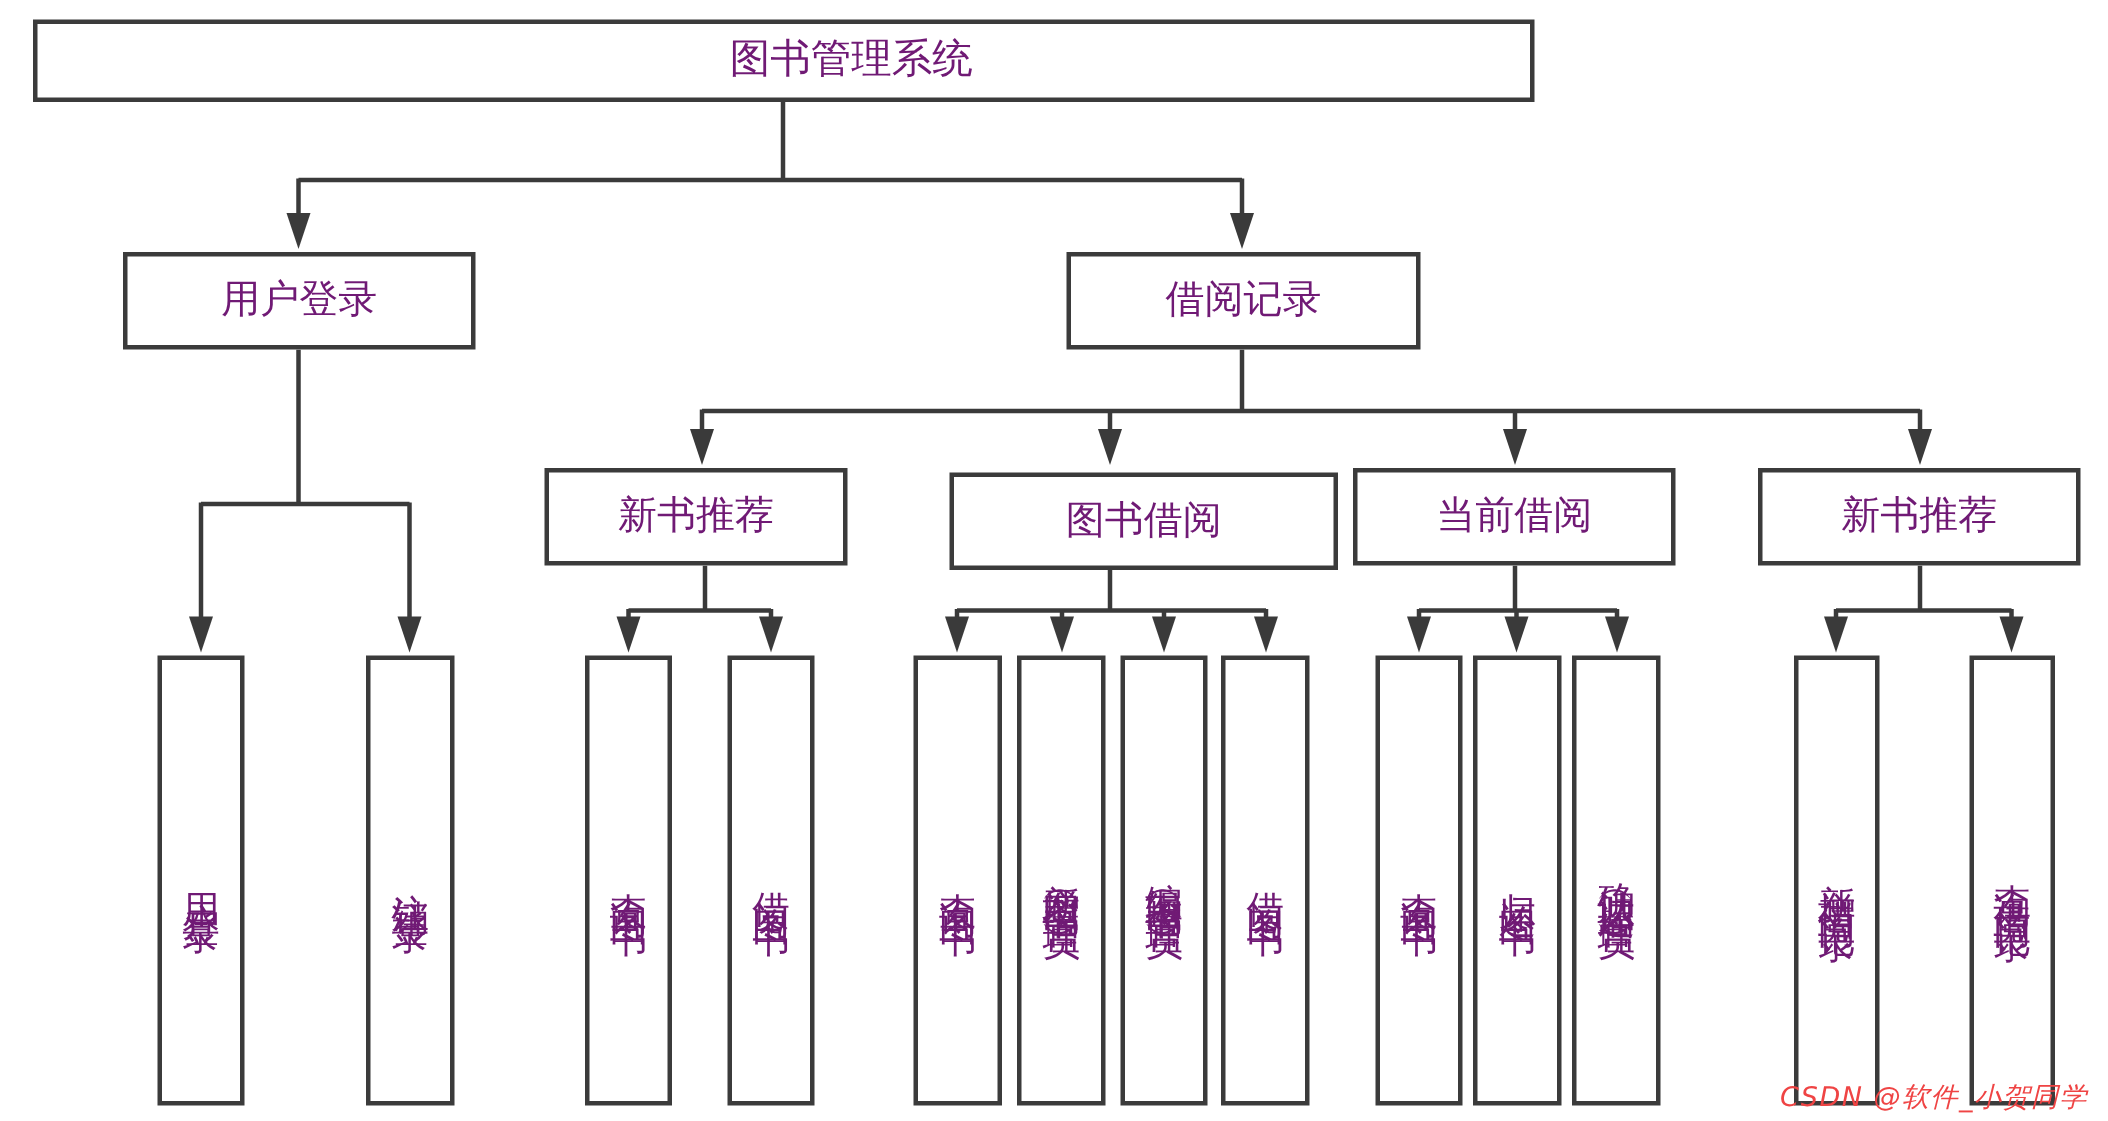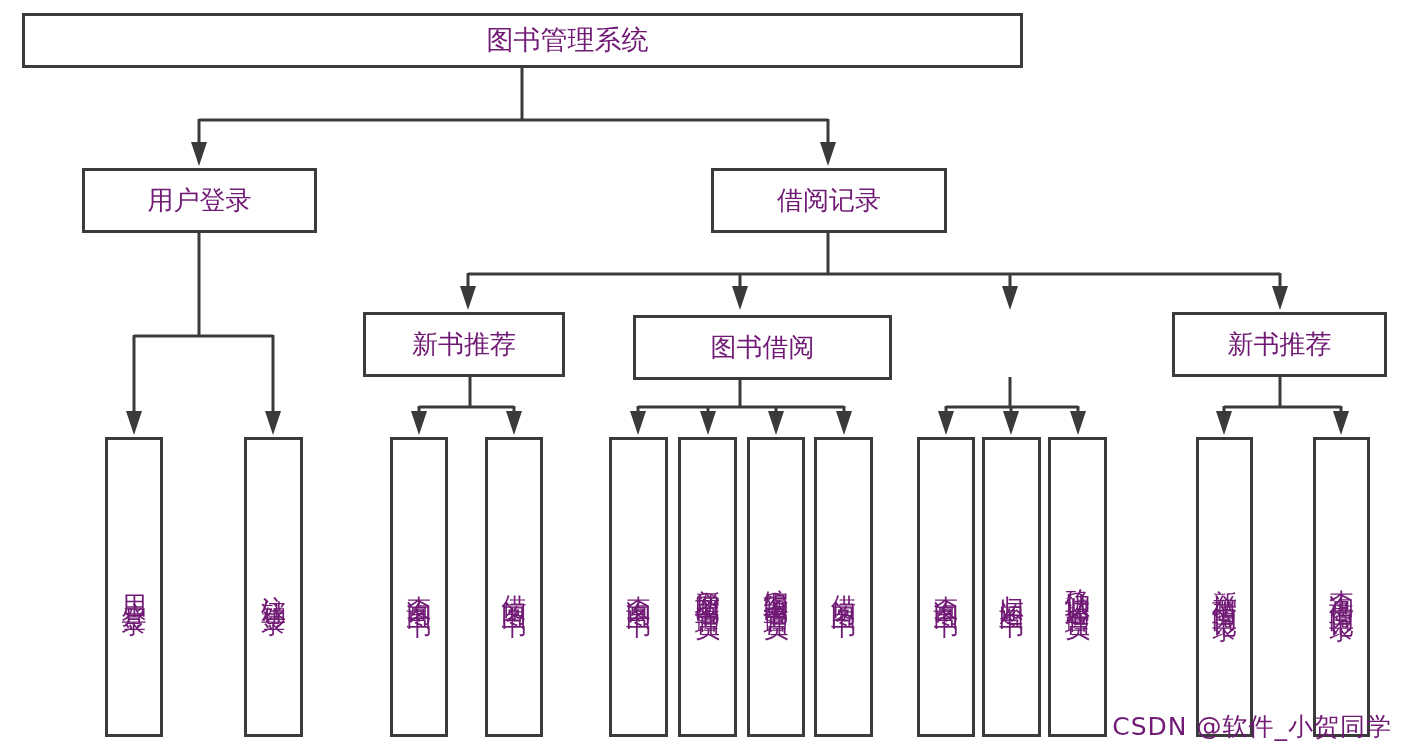--- a/index.html
+++ b/index.html
@@ -57,25 +57,26 @@
   .lf08 { left: 814px;  width: 59px; }
   .lf09 { left: 917px;  width: 58px; }
   .lf10 { left: 982px;  width: 59px; }
   .lf11 { left: 1048px; width: 59px; letter-spacing: 4px; }
   .lf12 { left: 1196px; width: 57px; }
   .lf13 { left: 1313px; width: 57px; }
   .watermark {
     position: absolute;
     right: 13px;
     bottom: 4px;
-    font-size: 25px;
-    color: #701a75;
+    font-size: 18px;
+    color: #ef4444;
     letter-spacing: 1px;
     z-index: 5;
     white-space: nowrap;
+    font-style: italic;
   }
 </style>
 </head>
 <body>
 
 <div class="stage">
 
   <svg class="connectors" viewBox="0 0 1405 747" xmlns="http://www.w3.org/2000/svg" stroke="#3a3a3a" stroke-width="3" fill="#3a3a3a">
 
     <line x1="522" y1="68" x2="522" y2="120"></line>
@@ -138,20 +139,21 @@
     <polygon points="1333,411 1349,411 1341,435" stroke="none"></polygon>
   </svg>
 
   <div class="node n-root">图书管理系统</div>
 
   <div class="node n-l2a">用户登录</div>
   <div class="node n-l2b">借阅记录</div>
 
   <div class="node n-l3a">新书推荐</div>
   <div class="node n-l3b">图书借阅</div>
+  <div class="node n-l3c">当前借阅</div>
   <div class="node n-l3d">新书推荐</div>
 
   <div class="node leaf lf01">用户登录</div>
   <div class="node leaf lf02">注销登录</div>
   <div class="node leaf lf03">查询图书</div>
   <div class="node leaf lf04">借阅图书</div>
   <div class="node leaf lf05">查询图书</div>
   <div class="node leaf lf06">新增图书（管理员）</div>
   <div class="node leaf lf07">编辑图书（管理员）</div>
   <div class="node leaf lf08">借阅图书</div>

